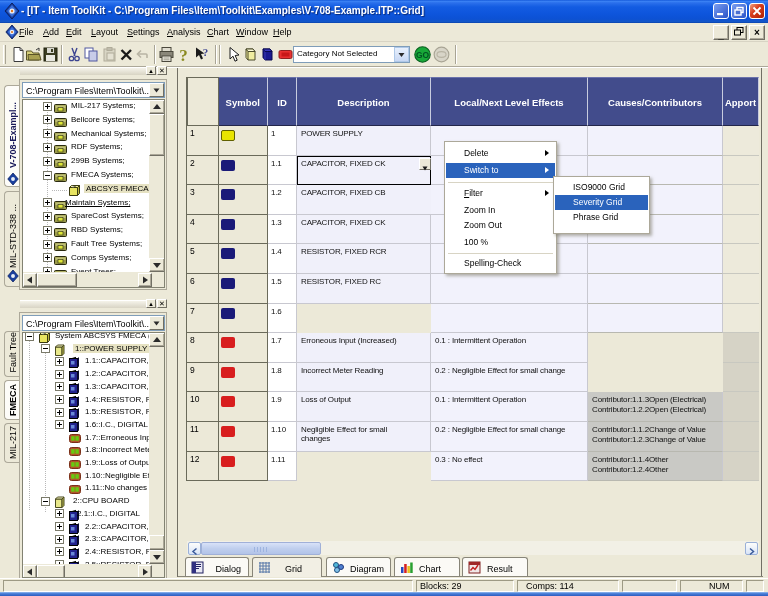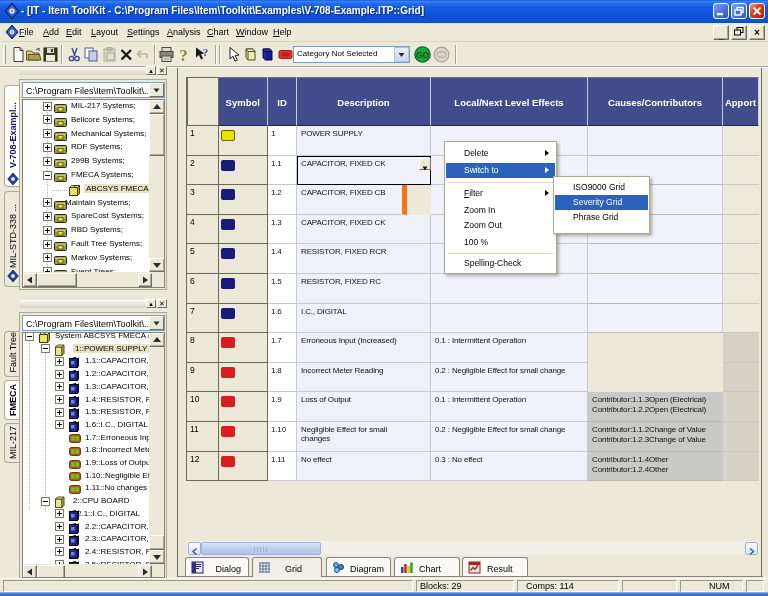--- a/index.html
+++ b/index.html
@@ -307,21 +307,21 @@
           <path d="M10.5 3.5 l2-2 v8 l-2 2 z" fill="#b8b440" stroke="#3a3a10"></path>
           <path d="M4.5 1.5 l4 1 -2.5 1" fill="#fff" stroke="#3a3a10" stroke-width="0.6"></path>
         </svg>
     <div class="titem" style="left:61px;top:83.8px;background:#e6e2c2;padding:0 2px;">ABCSYS FMECA (MIL-</div>
     <div class="pm plus" style="left:20px;top:98.1px"></div>
     <svg class="abs" style="left:31px;top:98.6px" width="13" height="11">
           <rect x="0.5" y="2.5" width="12" height="8" rx="1" fill="#9a9a4a" stroke="#2a2a10"></rect>
           <rect x="1.5" y="3.5" width="10" height="2.5" fill="#c0c078"></rect>
           <rect x="4" y="5.5" width="5" height="3.5" fill="#e0e838" stroke="#2a2a10" stroke-width="0.6"></rect>
         </svg>
-    <div class="titem" style="left:42px;top:97.6px;">Maintain Systems;</div>
+    <div class="titem" style="left:42px;top:97.6px;text-decoration:underline;">Maintain Systems;</div>
     <div class="pm plus" style="left:20px;top:111.9px"></div>
     <svg class="abs" style="left:31px;top:112.4px" width="13" height="11">
           <rect x="0.5" y="2.5" width="12" height="8" rx="1" fill="#9a9a4a" stroke="#2a2a10"></rect>
           <rect x="1.5" y="3.5" width="10" height="2.5" fill="#c0c078"></rect>
           <rect x="4" y="5.5" width="5" height="3.5" fill="#e0e838" stroke="#2a2a10" stroke-width="0.6"></rect>
         </svg>
     <div class="titem" style="left:48px;top:111.4px;">SpareCost Systems;</div>
     <div class="pm plus" style="left:20px;top:125.7px"></div>
     <svg class="abs" style="left:31px;top:126.2px" width="13" height="11">
           <rect x="0.5" y="2.5" width="12" height="8" rx="1" fill="#9a9a4a" stroke="#2a2a10"></rect>
@@ -335,21 +335,21 @@
           <rect x="1.5" y="3.5" width="10" height="2.5" fill="#c0c078"></rect>
           <rect x="4" y="5.5" width="5" height="3.5" fill="#e0e838" stroke="#2a2a10" stroke-width="0.6"></rect>
         </svg>
     <div class="titem" style="left:48px;top:139px;">Fault Tree Systems;</div>
     <div class="pm plus" style="left:20px;top:153.3px"></div>
     <svg class="abs" style="left:31px;top:153.8px" width="13" height="11">
           <rect x="0.5" y="2.5" width="12" height="8" rx="1" fill="#9a9a4a" stroke="#2a2a10"></rect>
           <rect x="1.5" y="3.5" width="10" height="2.5" fill="#c0c078"></rect>
           <rect x="4" y="5.5" width="5" height="3.5" fill="#e0e838" stroke="#2a2a10" stroke-width="0.6"></rect>
         </svg>
-    <div class="titem" style="left:48px;top:152.8px;">Markov Systems;</div>
+    <div class="titem" style="left:48px;top:152.8px;">Comps Systems;</div>
     <div class="pm plus" style="left:20px;top:167.1px"></div>
     <svg class="abs" style="left:31px;top:167.6px" width="13" height="11">
           <rect x="0.5" y="2.5" width="12" height="8" rx="1" fill="#9a9a4a" stroke="#2a2a10"></rect>
           <rect x="1.5" y="3.5" width="10" height="2.5" fill="#c0c078"></rect>
           <rect x="4" y="5.5" width="5" height="3.5" fill="#e0e838" stroke="#2a2a10" stroke-width="0.6"></rect>
         </svg>
     <div class="titem" style="left:48px;top:166.6px;">Event Trees;</div>
     </div>
 
     <div class="sbv" style="left:126px;top:0;height:172px;width:16px"></div>
@@ -583,21 +583,21 @@
   <div class="gc" style="left:90px;top:87.6px;width:29px;height:29.6px;background:#fff;border-right:1px solid #c8c8d0;border-bottom:1px solid #c8c8d0;padding:3px 0 0 3px">1.1</div>
   <div class="gc" style="left:119px;top:87.6px;width:134px;height:29.6px;background:#f0f0fa;border-right:1px solid #c8c8d0;border-bottom:1px solid #c8c8d0;padding:3px 0 0 4px">CAPACITOR, FIXED CK</div>
   <div class="gc" style="left:253px;top:87.6px;width:157px;height:29.6px;background:#f2f2fc;border-right:1px solid #c8c8d0;border-bottom:1px solid #c8c8d0;padding:3px 0 0 4px"></div>
   <div class="gc" style="left:410px;top:87.6px;width:135px;height:29.6px;background:#f2f2fc;border-right:1px solid #c8c8d0;border-bottom:1px solid #b8b8b0;padding:3px 0 0 4px;line-height:10px"></div>
   <div class="gc" style="left:545px;top:87.6px;width:36px;height:29.6px;background:#edeadb;border-bottom:1px solid #c8c8c0"></div>
   <div class="rn" style="left:9px;top:117.2px;width:31.5px;height:29.6px">3</div>
   <div class="sym" style="left:40.5px;top:117.2px;width:49.5px;height:29.6px">
       <div class="sq" style="background:#1a1a78;"></div>
     </div>
   <div class="gc" style="left:90px;top:117.2px;width:29px;height:29.6px;background:#fff;border-right:1px solid #c8c8d0;border-bottom:1px solid #c8c8d0;padding:3px 0 0 3px">1.2</div>
-  <div class="gc" style="left:119px;top:117.2px;width:110px;height:29.6px;background:#f0f0fa;border-right:5px solid #f97316;border-bottom:1px solid #c8c8d0;padding:3px 0 0 4px">CAPACITOR, FIXED CB</div>
+  <div class="gc" style="left:119px;top:117.2px;width:148px;height:29.6px;background:#f0f0fa;border-right:5px solid #f97316;border-bottom:1px solid #c8c8d0;padding:3px 0 0 4px">CAPACITOR, FIXED CB</div>
   <div class="gc" style="left:253px;top:117.2px;width:157px;height:29.6px;background:#f2f2fc;border-right:1px solid #c8c8d0;border-bottom:1px solid #c8c8d0;padding:3px 0 0 4px"></div>
   <div class="gc" style="left:410px;top:117.2px;width:135px;height:29.6px;background:#f2f2fc;border-right:1px solid #c8c8d0;border-bottom:1px solid #b8b8b0;padding:3px 0 0 4px;line-height:10px"></div>
   <div class="gc" style="left:545px;top:117.2px;width:36px;height:29.6px;background:#edeadb;border-bottom:1px solid #c8c8c0"></div>
   <div class="rn" style="left:9px;top:146.8px;width:31.5px;height:29.6px">4</div>
   <div class="sym" style="left:40.5px;top:146.8px;width:49.5px;height:29.6px">
       <div class="sq" style="background:#1a1a78;"></div>
     </div>
   <div class="gc" style="left:90px;top:146.8px;width:29px;height:29.6px;background:#fff;border-right:1px solid #c8c8d0;border-bottom:1px solid #c8c8d0;padding:3px 0 0 3px">1.3</div>
   <div class="gc" style="left:119px;top:146.8px;width:134px;height:29.6px;background:#f0f0fa;border-right:1px solid #c8c8d0;border-bottom:1px solid #c8c8d0;padding:3px 0 0 4px">CAPACITOR, FIXED CK</div>
   <div class="gc" style="left:253px;top:146.8px;width:157px;height:29.6px;background:#f2f2fc;border-right:1px solid #c8c8d0;border-bottom:1px solid #c8c8d0;padding:3px 0 0 4px"></div>
@@ -619,21 +619,20 @@
   <div class="gc" style="left:90px;top:206px;width:29px;height:29.6px;background:#fff;border-right:1px solid #c8c8d0;border-bottom:1px solid #c8c8d0;padding:3px 0 0 3px">1.5</div>
   <div class="gc" style="left:119px;top:206px;width:134px;height:29.6px;background:#f0f0fa;border-right:1px solid #c8c8d0;border-bottom:1px solid #c8c8d0;padding:3px 0 0 4px">RESISTOR, FIXED RC</div>
   <div class="gc" style="left:253px;top:206px;width:157px;height:29.6px;background:#f2f2fc;border-right:1px solid #c8c8d0;border-bottom:1px solid #c8c8d0;padding:3px 0 0 4px"></div>
   <div class="gc" style="left:410px;top:206px;width:135px;height:29.6px;background:#f2f2fc;border-right:1px solid #c8c8d0;border-bottom:1px solid #b8b8b0;padding:3px 0 0 4px;line-height:10px"></div>
   <div class="gc" style="left:545px;top:206px;width:36px;height:29.6px;background:#edeadb;border-bottom:1px solid #c8c8c0"></div>
   <div class="rn" style="left:9px;top:235.6px;width:31.5px;height:29.6px">7</div>
   <div class="sym" style="left:40.5px;top:235.6px;width:49.5px;height:29.6px">
       <div class="sq" style="background:#1a1a78;"></div>
     </div>
   <div class="gc" style="left:90px;top:235.6px;width:29px;height:29.6px;background:#fff;border-right:1px solid #c8c8d0;border-bottom:1px solid #c8c8d0;padding:3px 0 0 3px">1.6</div>
-  <div class="gc" style="left:119px;top:235.6px;width:134px;height:29.6px;background:#f0f0fa;border-right:1px solid #c8c8d0;border-bottom:1px solid #c8c8d0;padding:3px 0 0 4px">I.C., DIGITAL</div>
   <div class="gc" style="left:253px;top:235.6px;width:157px;height:29.6px;background:#f2f2fc;border-right:1px solid #c8c8d0;border-bottom:1px solid #c8c8d0;padding:3px 0 0 4px"></div>
   <div class="gc" style="left:410px;top:235.6px;width:135px;height:29.6px;background:#f2f2fc;border-right:1px solid #c8c8d0;border-bottom:1px solid #b8b8b0;padding:3px 0 0 4px;line-height:10px"></div>
   <div class="gc" style="left:545px;top:235.6px;width:36px;height:29.6px;background:#edeadb;border-bottom:1px solid #c8c8c0"></div>
   <div class="rn" style="left:9px;top:265.2px;width:31.5px;height:29.6px">8</div>
   <div class="sym" style="left:40.5px;top:265.2px;width:49.5px;height:29.6px">
       <div class="sq" style="background:#d81e1e;"></div>
     </div>
   <div class="gc" style="left:90px;top:265.2px;width:29px;height:29.6px;background:#fff;border-right:1px solid #c8c8d0;border-bottom:1px solid #c8c8d0;padding:3px 0 0 3px">1.7</div>
   <div class="gc" style="left:119px;top:265.2px;width:134px;height:29.6px;background:#f0f0fa;border-right:1px solid #c8c8d0;border-bottom:1px solid #c8c8d0;padding:3px 0 0 4px">Erroneous Input (Increased)</div>
   <div class="gc" style="left:253px;top:265.2px;width:157px;height:29.6px;background:#f2f2fc;border-right:1px solid #c8c8d0;border-bottom:1px solid #c8c8d0;padding:3px 0 0 4px">0.1 : Intermittent Operation</div>
@@ -662,21 +661,20 @@
   <div class="gc" style="left:90px;top:354px;width:29px;height:29.6px;background:#fff;border-right:1px solid #c8c8d0;border-bottom:1px solid #c8c8d0;padding:3px 15px 0 3px">1.10</div>
   <div class="gc" style="left:119px;top:354px;width:134px;height:29.6px;background:#f0f0fa;border-right:1px solid #c8c8d0;border-bottom:1px solid #c8c8d0;padding:3px 0 0 4px">Negligible Effect for small<br>changes</div>
   <div class="gc" style="left:253px;top:354px;width:157px;height:29.6px;background:#f2f2fc;border-right:1px solid #c8c8d0;border-bottom:1px solid #c8c8d0;padding:3px 0 0 4px">0.2 : Negligible Effect for small change</div>
   <div class="gc" style="left:410px;top:354px;width:135px;height:29.6px;background:#c9c9c5;border-right:1px solid #c8c8d0;border-bottom:1px solid #b8b8b0;padding:3px 0 0 4px;line-height:10px">Contributor:1.1.2Change of Value<br>Contributor:1.2.3Change of Value</div>
   <div class="gc" style="left:545px;top:354px;width:36px;height:29.6px;background:#d6d3c6;border-bottom:1px solid #c8c8c0"></div>
   <div class="rn" style="left:9px;top:383.6px;width:31.5px;height:29.6px">12</div>
   <div class="sym" style="left:40.5px;top:383.6px;width:49.5px;height:29.6px">
       <div class="sq" style="background:#d81e1e;"></div>
     </div>
   <div class="gc" style="left:90px;top:383.6px;width:29px;height:29.6px;background:#fff;border-right:1px solid #c8c8d0;border-bottom:1px solid #c8c8d0;padding:3px 0 0 3px">1.11</div>
-  <div class="gc" style="left:119px;top:383.6px;width:134px;height:29.6px;background:#f0f0fa;border-right:1px solid #c8c8d0;border-bottom:1px solid #c8c8d0;padding:3px 0 0 4px">No effect</div>
   <div class="gc" style="left:253px;top:383.6px;width:157px;height:29.6px;background:#f2f2fc;border-right:1px solid #c8c8d0;border-bottom:1px solid #c8c8d0;padding:3px 0 0 4px">0.3 : No effect</div>
   <div class="gc" style="left:410px;top:383.6px;width:135px;height:29.6px;background:#c9c9c5;border-right:1px solid #c8c8d0;border-bottom:1px solid #b8b8b0;padding:3px 0 0 4px;line-height:10px">Contributor:1.1.4Other<br>Contributor:1.2.4Other</div>
   <div class="gc" style="left:545px;top:383.6px;width:36px;height:29.6px;background:#d6d3c6;border-bottom:1px solid #c8c8c0"></div>
   <div class="abs" style="left:119px;top:87.6px;width:134px;height:29.6px;border:1px solid #000"></div>
   <div class="abs" style="left:241px;top:89.6px;width:12px;height:12px;background:#ECE9D8;border:1px solid #fff;border-right-color:#716F64;border-bottom-color:#716F64"><svg width="10" height="10">
         <path d="M2.5 3.5 h5 l-2.5 4 z" fill="#1a1a1a"></path>
       </svg></div>
 
   <div class="abs" style="left:9px;top:473px;width:572px;height:14px;background:#f2f0e6"></div>
   <div class="abs" style="left:10px;top:474px;width:13px;height:13px;background:linear-gradient(180deg,#fdfdfb,#d8e4f8);border:1px solid #9ab0d8;border-radius:2px"><svg width="11" height="11">

